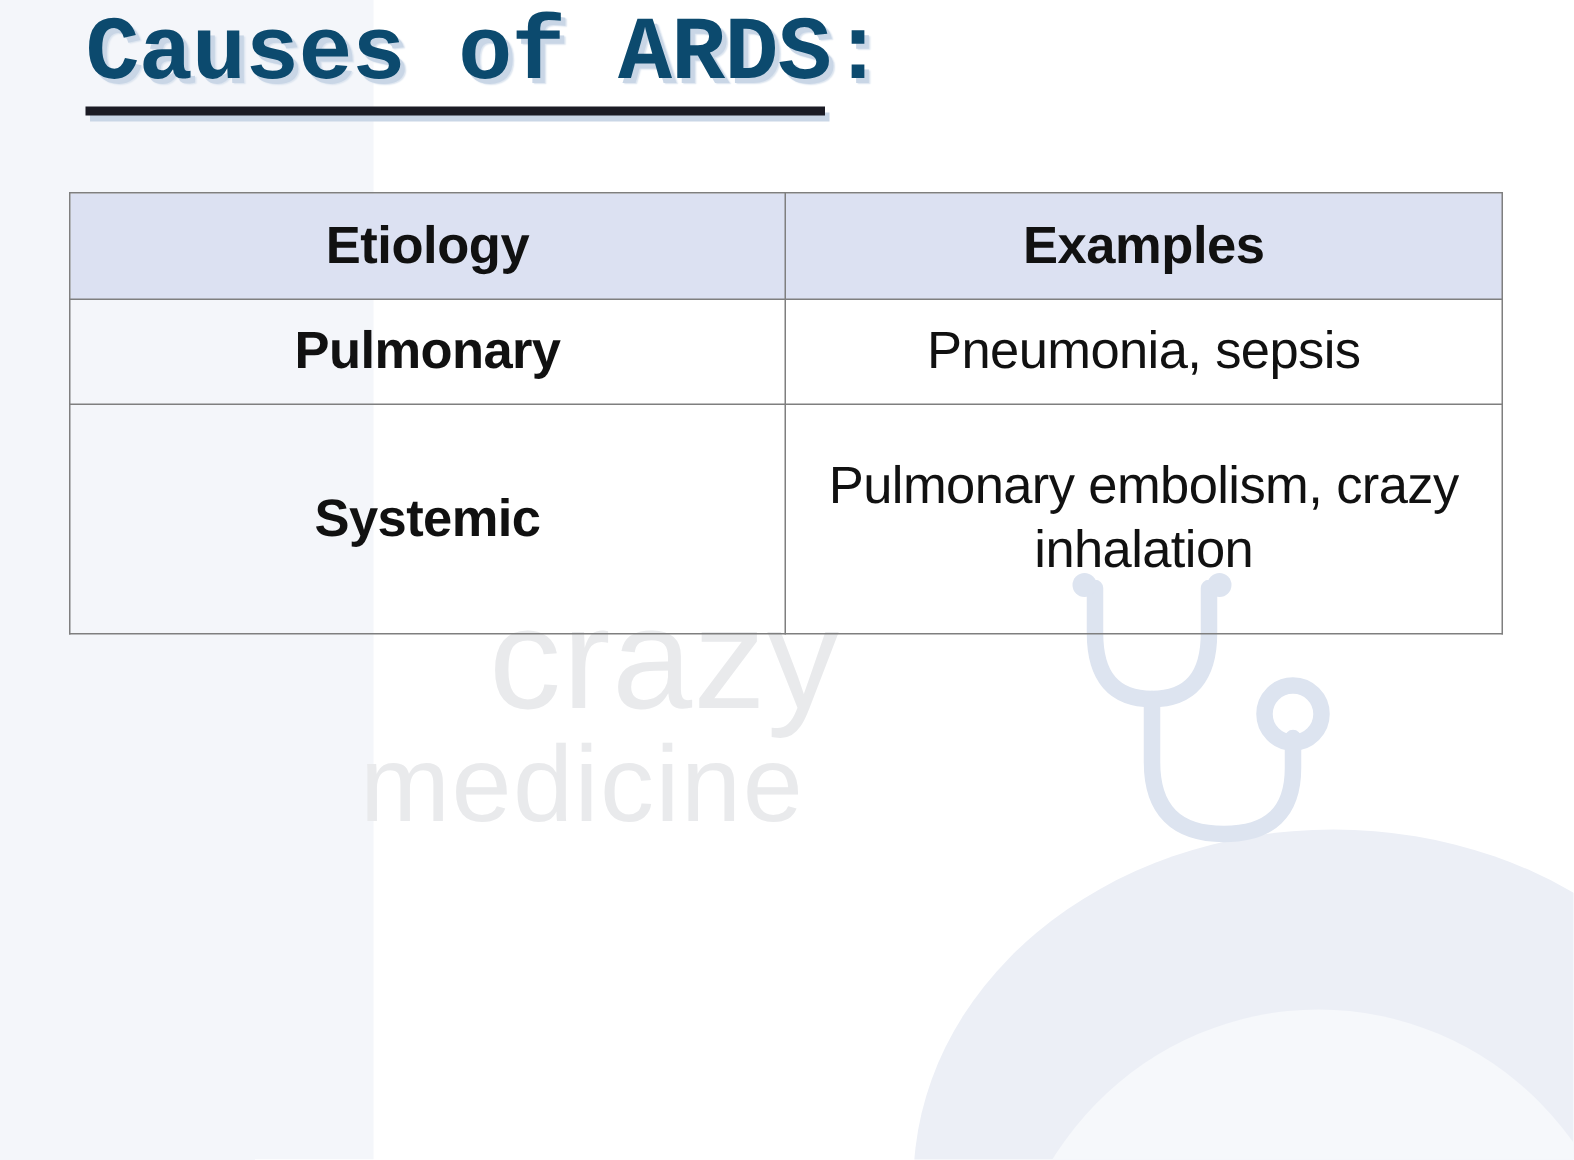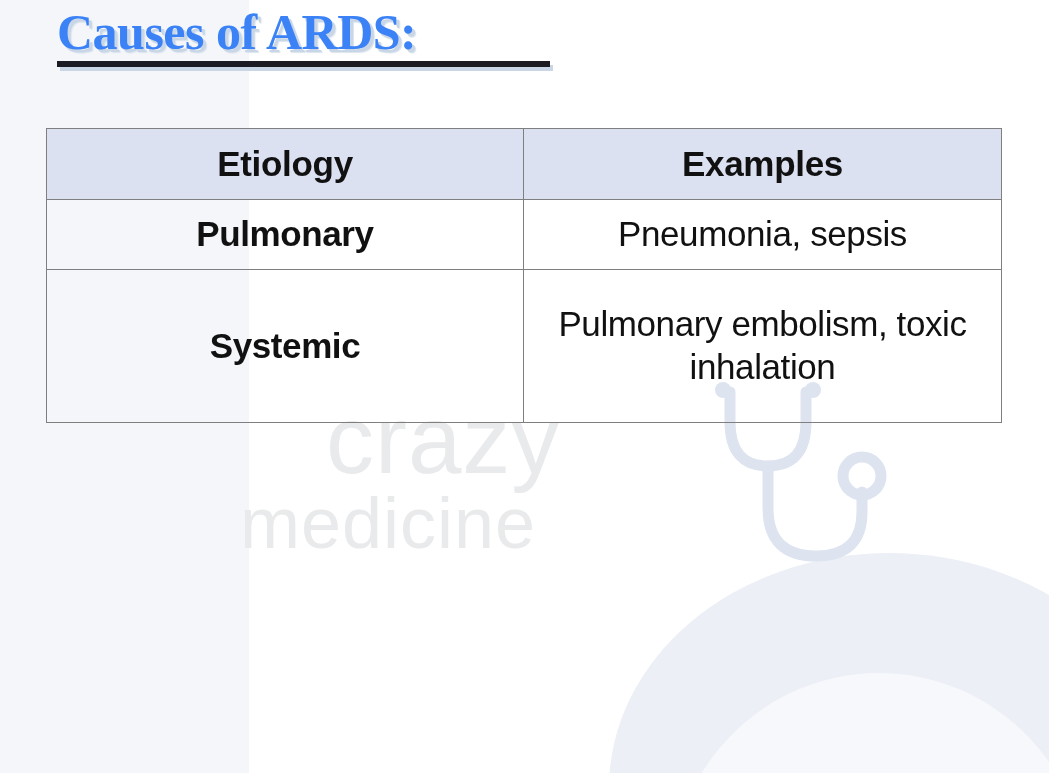--- a/index.html
+++ b/index.html
@@ -89,25 +89,25 @@
   }
 
   
   #title-block {
     position: absolute;
     left: 57px;
     top: 6px;
     width: 520px;
   }
   #page-title {
-    font-family: Liberation Serif, serif;
+    font-family: Liberation Mono, monospace;
     font-weight: bold;
-    font-size: 50px;
+    font-size: 60px;
     line-height: 1.05;
-    color: #3b82f6;
+    color: #0c4a6e;
     text-shadow: 3px 3px 0 #c9d6e6, 4px 4px 1px #dbe4ef;
     letter-spacing: -0.5px;
     white-space: nowrap;
   }
   #title-rule {
     margin-top: 2px;
     width: 493px;
     height: 6px;
     background: #1b1b24;
     box-shadow: 3px 4px 0 #c9d6e6;
@@ -199,18 +199,18 @@
         <th>Examples</th>
       </tr>
     </thead>
     <tbody>
       <tr class="r1">
         <td class="etiology">Pulmonary</td>
         <td class="examples">Pneumonia, sepsis</td>
       </tr>
       <tr class="r3">
         <td class="etiology">Systemic</td>
-        <td class="examples">Pulmonary embolism, toxic inhalation</td>
+        <td class="examples">Pulmonary embolism, crazy inhalation</td>
       </tr>
     </tbody>
   </table>
 
 </div>
 
 </body></html>

